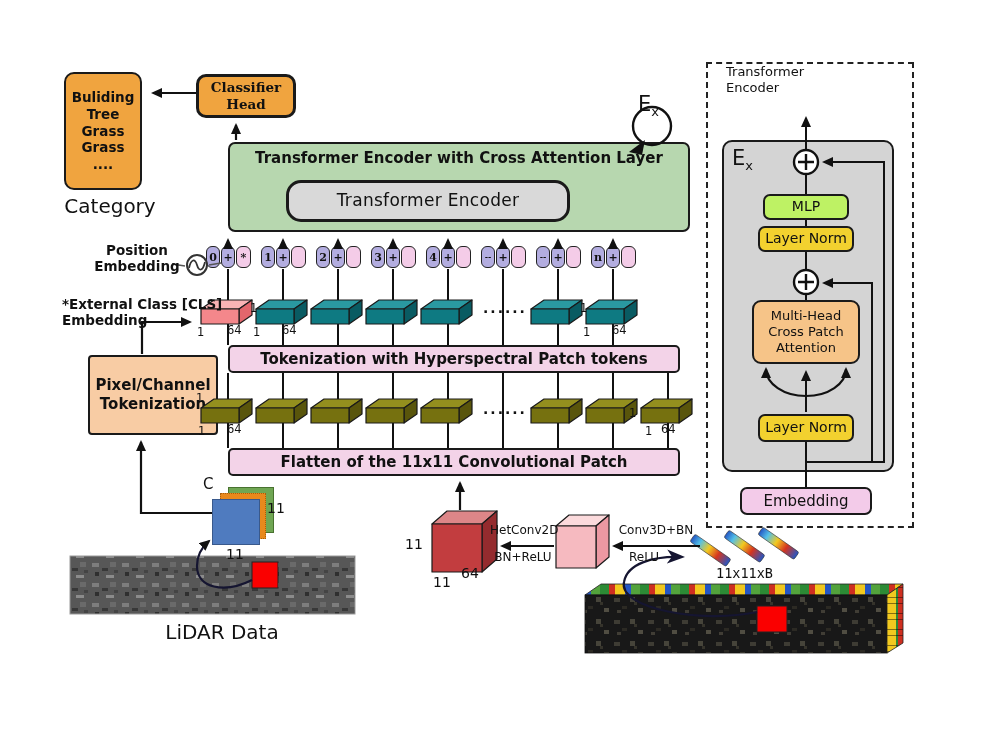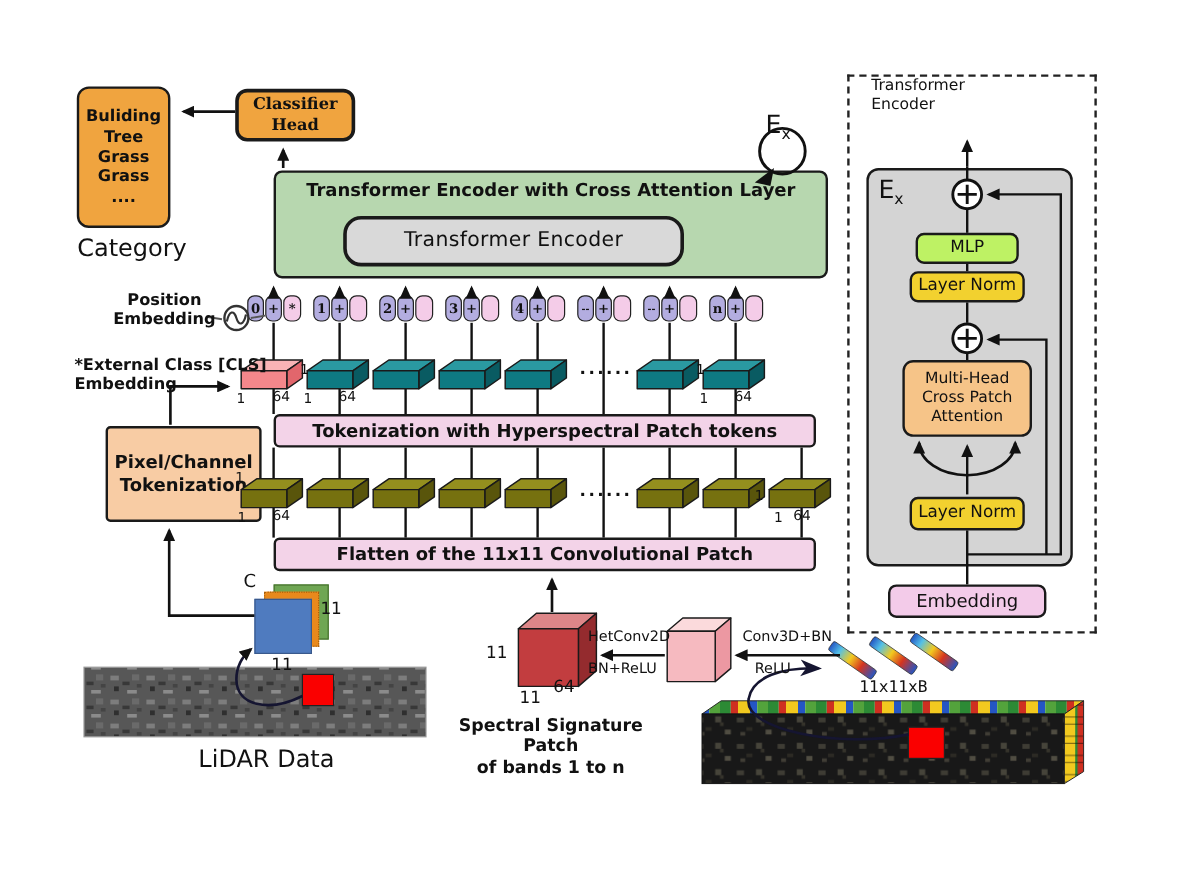--- a/index.html
+++ b/index.html
@@ -134,26 +134,22 @@
   <div class="sq" style="left:212px;top:499px;width:48px;height:46px;background:#4f7bbf;border:1px solid #39598c"></div>
   <span class="lbl" style="left:203px;top:475px;font-size:15px">C</span>
   <span class="lbl" style="left:267px;top:500px;font-size:14px">11</span>
   <span class="lbl" style="left:226px;top:546px;font-size:14px">11</span>
 
   <div class="lbl" style="left:156px;top:620px;width:132px;text-align:center;font-size:20px">LiDAR Data</div>
 
   <span class="lbl" style="left:405px;top:536px;font-size:14px">11</span>
   <span class="lbl" style="left:433px;top:574px;font-size:14px">11</span>
   <span class="lbl" style="left:461px;top:565px;font-size:14px">64</span>
-  <div class="lbl" style="left:368px;top:597px;width:182px;text-align:center;font-weight:bold;font-size:14.5px">
-    <div>Spectral Signature Patch</div>
-    <div>of bands 1 to n</div>
-  </div>
   <div class="lbl" style="left:490px;top:523px;width:66px;text-align:left;font-size:12px">HetConv2D</div>
-  <div class="lbl" style="left:490px;top:550px;width:66px;text-align:left;font-size:12px">BN+ReLU</div>
+  <div class="lbl" style="left:490px;top:550px;width:66px;text-align:center;font-size:12px">BN+ReLU</div>
   <div class="lbl" style="left:611px;top:523px;width:90px;text-align:center;font-size:12px">Conv3D+BN</div>
   <div class="lbl" style="left:611px;top:550px;width:66px;text-align:center;font-size:12px">ReLU</div>
   <div class="lbl" style="left:716px;top:565px;font-size:13.5px;font-family:'DejaVu Sans Mono','Liberation Mono',monospace">11x11xB</div>
 
   <div class="abs" style="left:706px;top:62px;width:208px;height:466px;border:2.5px dashed #222;box-sizing:border-box;z-index:5"></div>
   <div class="lbl" style="left:726px;top:64px;width:168px;text-align:left;font-size:13px">
     <div>Transformer</div>
     <div>Encoder</div>
   </div>
   <div class="box stip" style="left:722px;top:140px;width:172px;height:332px;background:#d4d4d4;border-radius:10px"></div>

